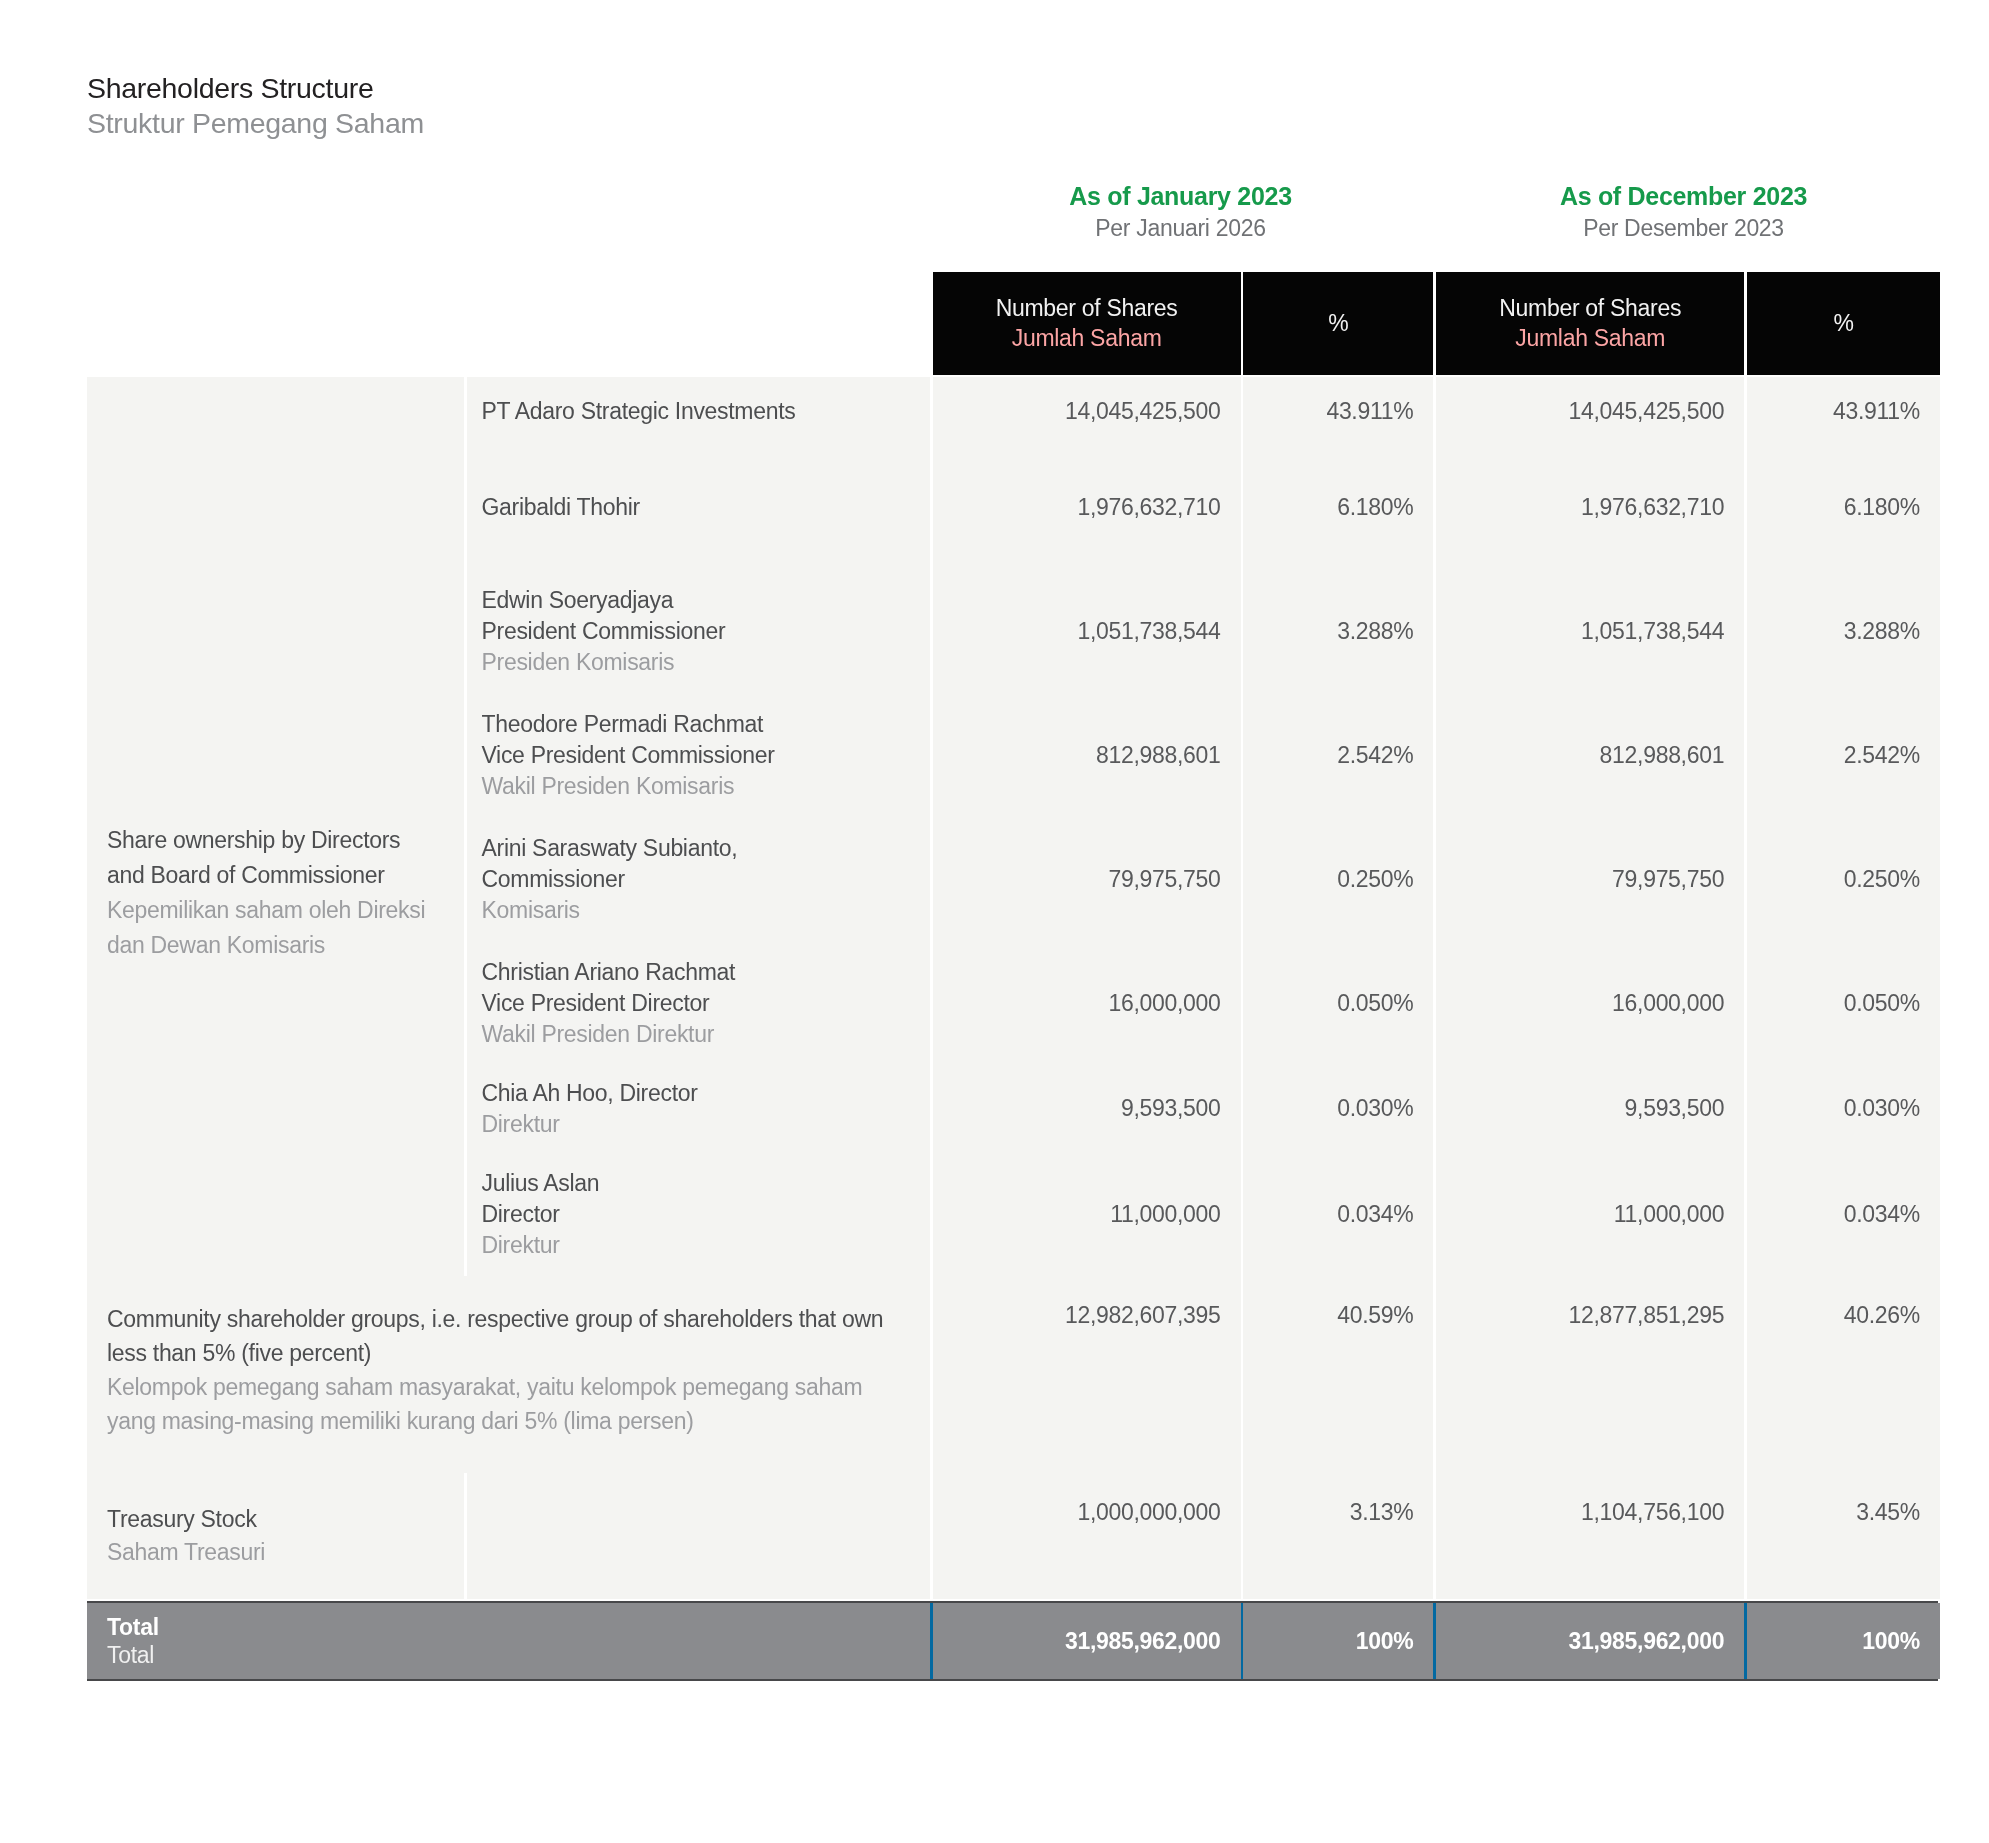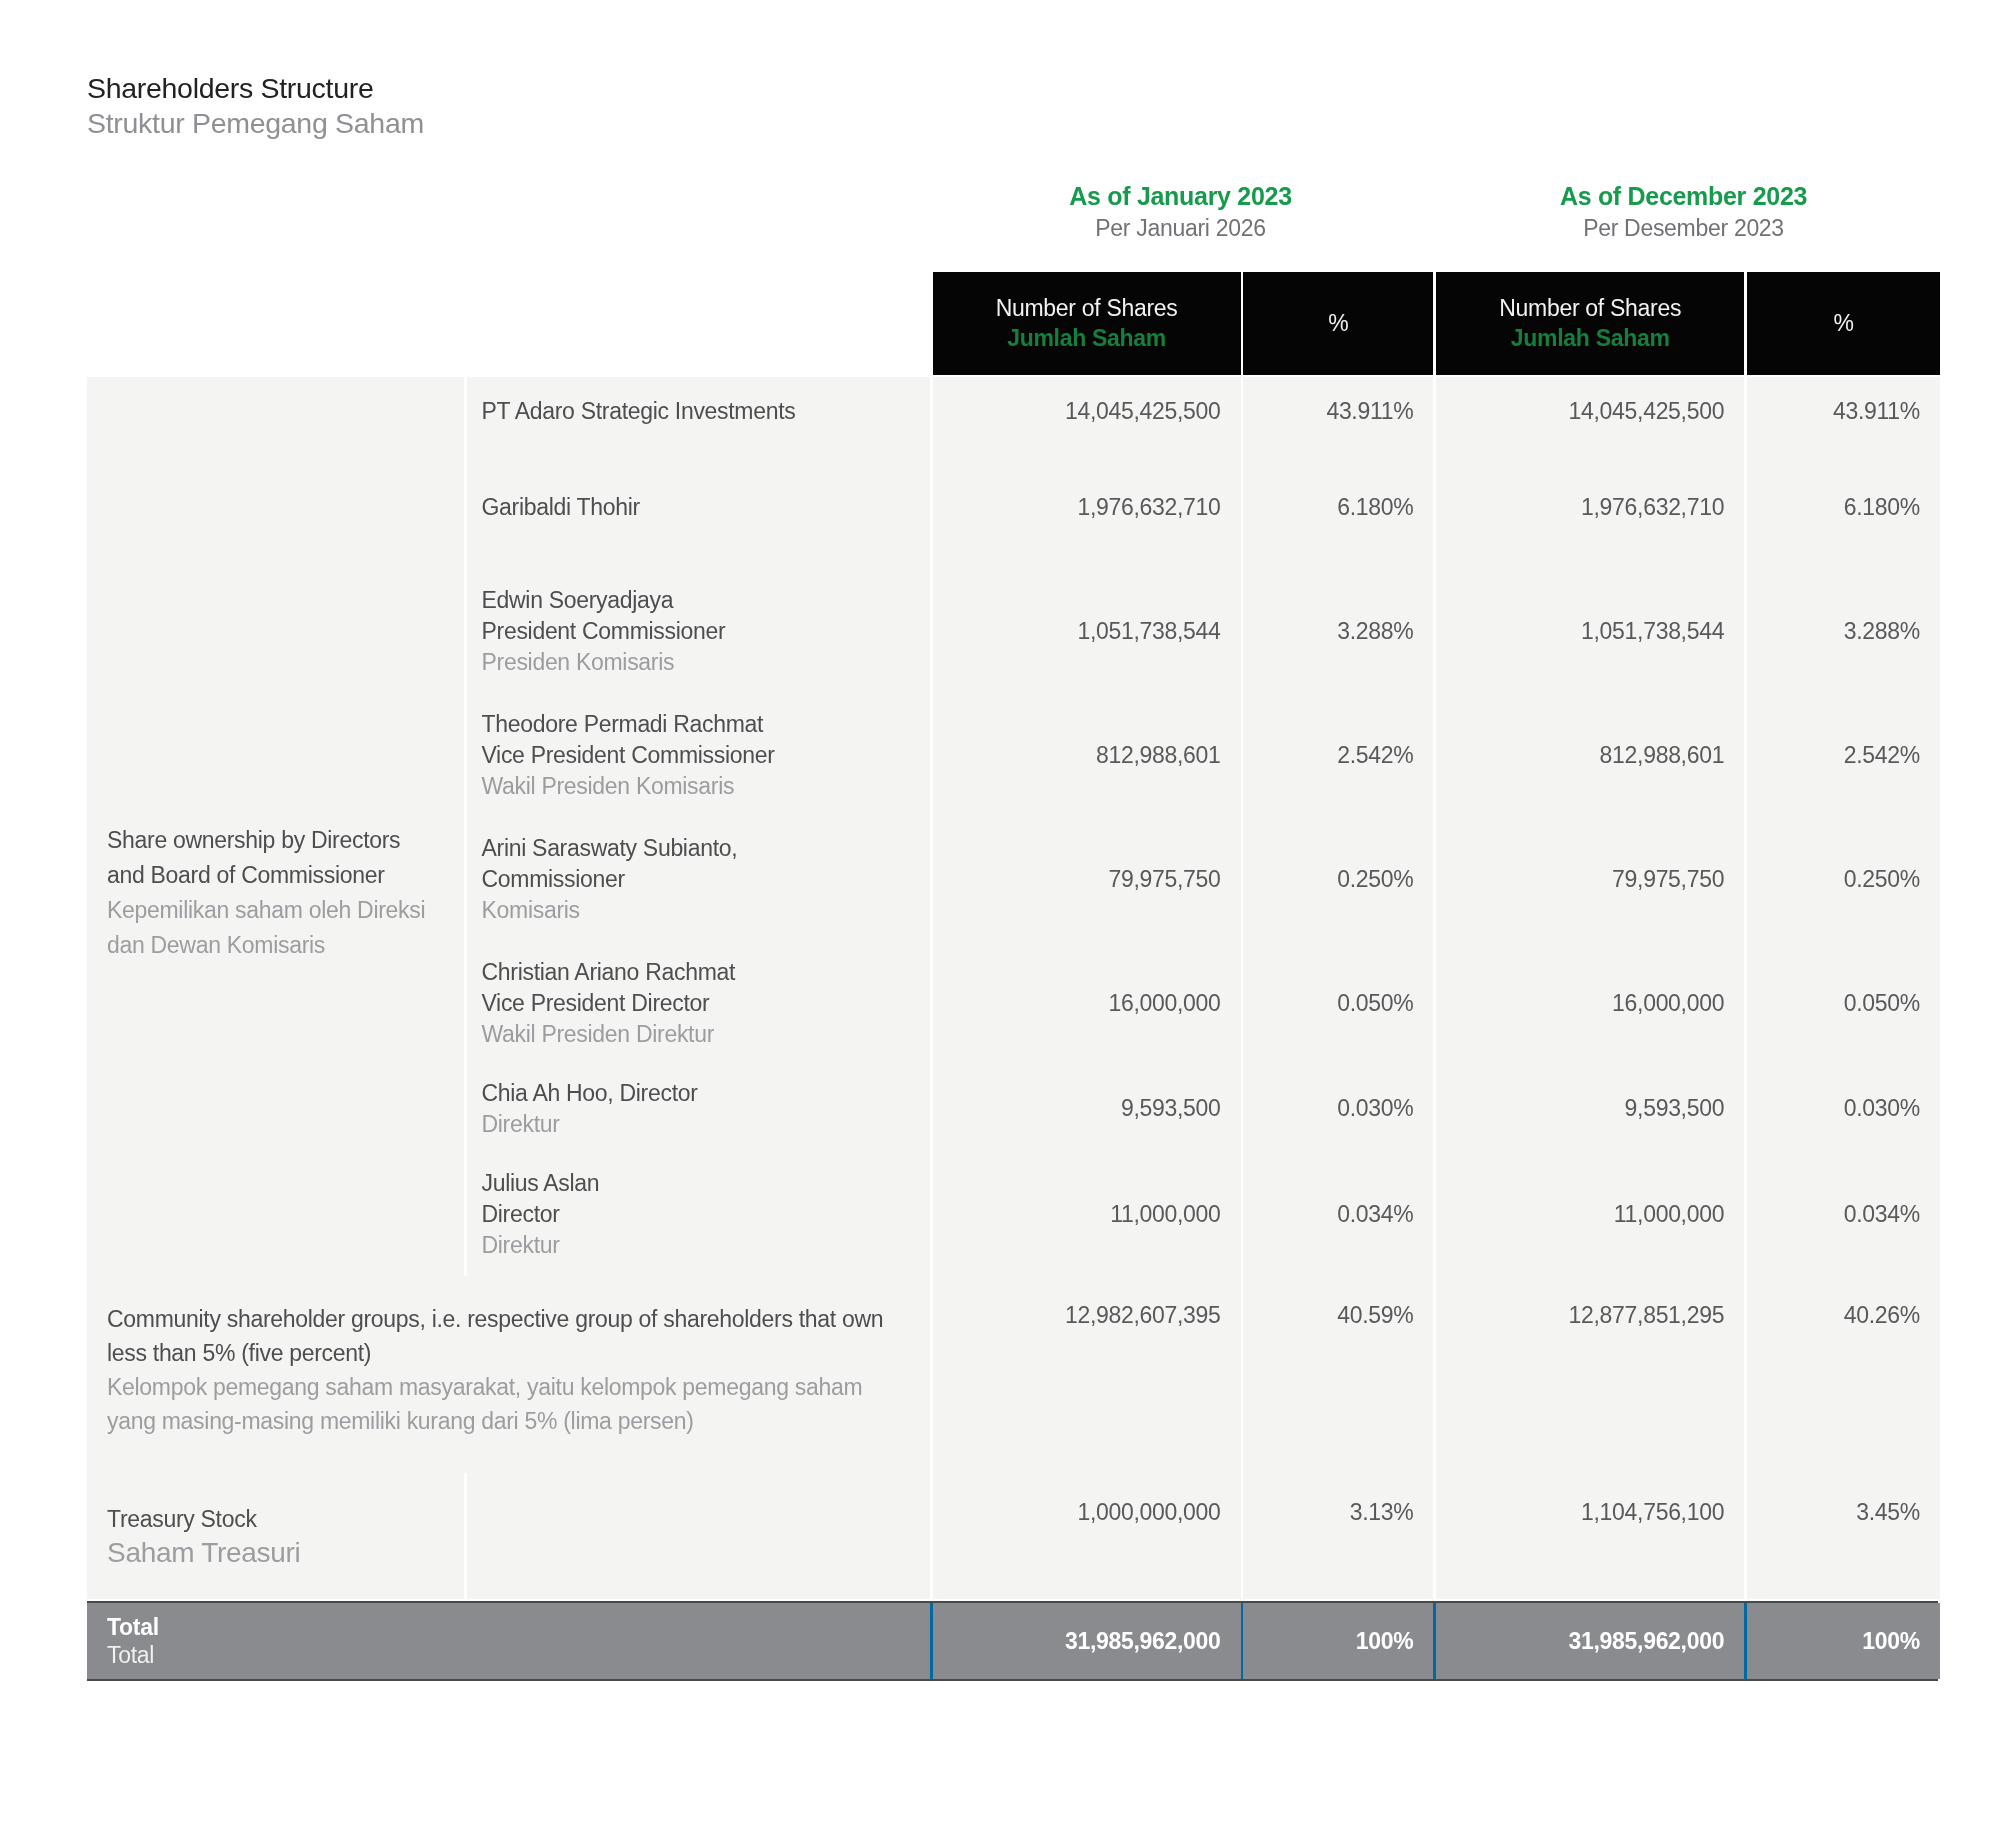--- a/index.html
+++ b/index.html
@@ -35,21 +35,21 @@
 
   
   .head-band { margin-top:27.5px; height:103px; background:transparent; }
   .head-band .cell {
     background:#050505; color:#f2f2f2;
     display:flex; flex-direction:column; align-items:center; justify-content:center;
     text-align:center;
   }
   .head-band .spacer { background:transparent; }
   .hdr-en { font-size:23px; font-weight:400; line-height:30px; }
-  .hdr-id { font-size:23px; font-weight:700; line-height:30px; color:#15803d; }
+  .hdr-id { font-size:23px; font-weight:400; line-height:30px; color:#fca5a5; }
   .hdr-pct { font-size:23px; font-weight:400; }
 
   
   .body-grid {
     margin-top:2.8px;
     grid-template-rows:68px 124px 124px 124px 124px 124px 87px 124px 197px 126px;
     row-gap:0;
     background:#ffffff;
   }
   .cell-bg { background:#f4f4f2; }
@@ -87,21 +87,21 @@
   }
   .community-cell .en { font-size:23px; color:#4d4e50; line-height:34px; }
   .community-cell .id { font-size:23px; color:#9c9da0; line-height:34px; }
 
   .treasury-cell {
     grid-column:1; grid-row:10;
     display:flex; flex-direction:column; justify-content:center;
     padding-left:20px;
   }
   .treasury-cell .en { font-size:23px; color:#4d4e50; line-height:33px; }
-  .treasury-cell .id { font-size:28px; color:#9c9da0; line-height:33px; }
+  .treasury-cell .id { font-size:23px; color:#9c9da0; line-height:33px; }
   .empty-cell { grid-column:2; grid-row:10; }
 
   
   .total-row {
     margin-top:1.8px;
     border-top:2.8px solid #47484a;
     border-bottom:2.8px solid #47484a;
     background:#0369a1;
   }
   .total-row .tcell { background:#8a8b8e; height:76px; }

